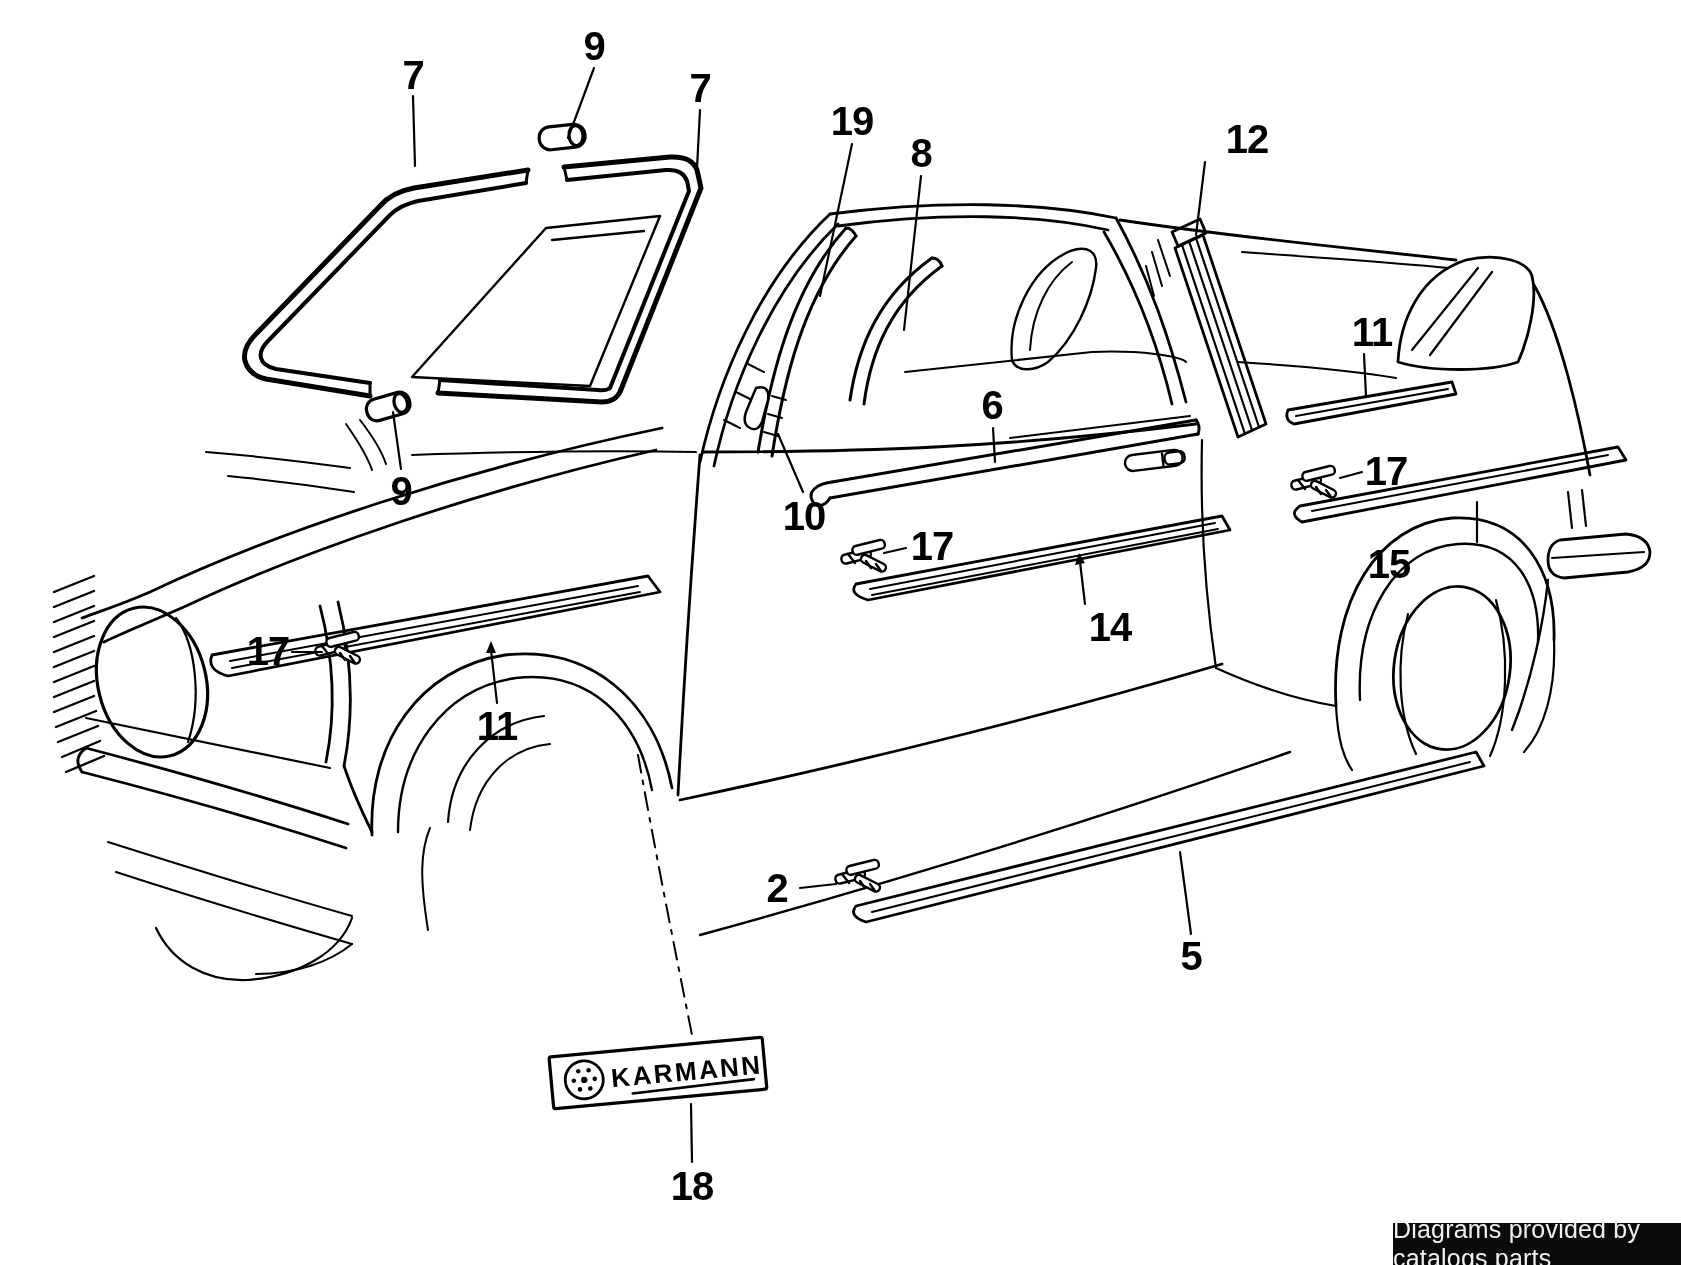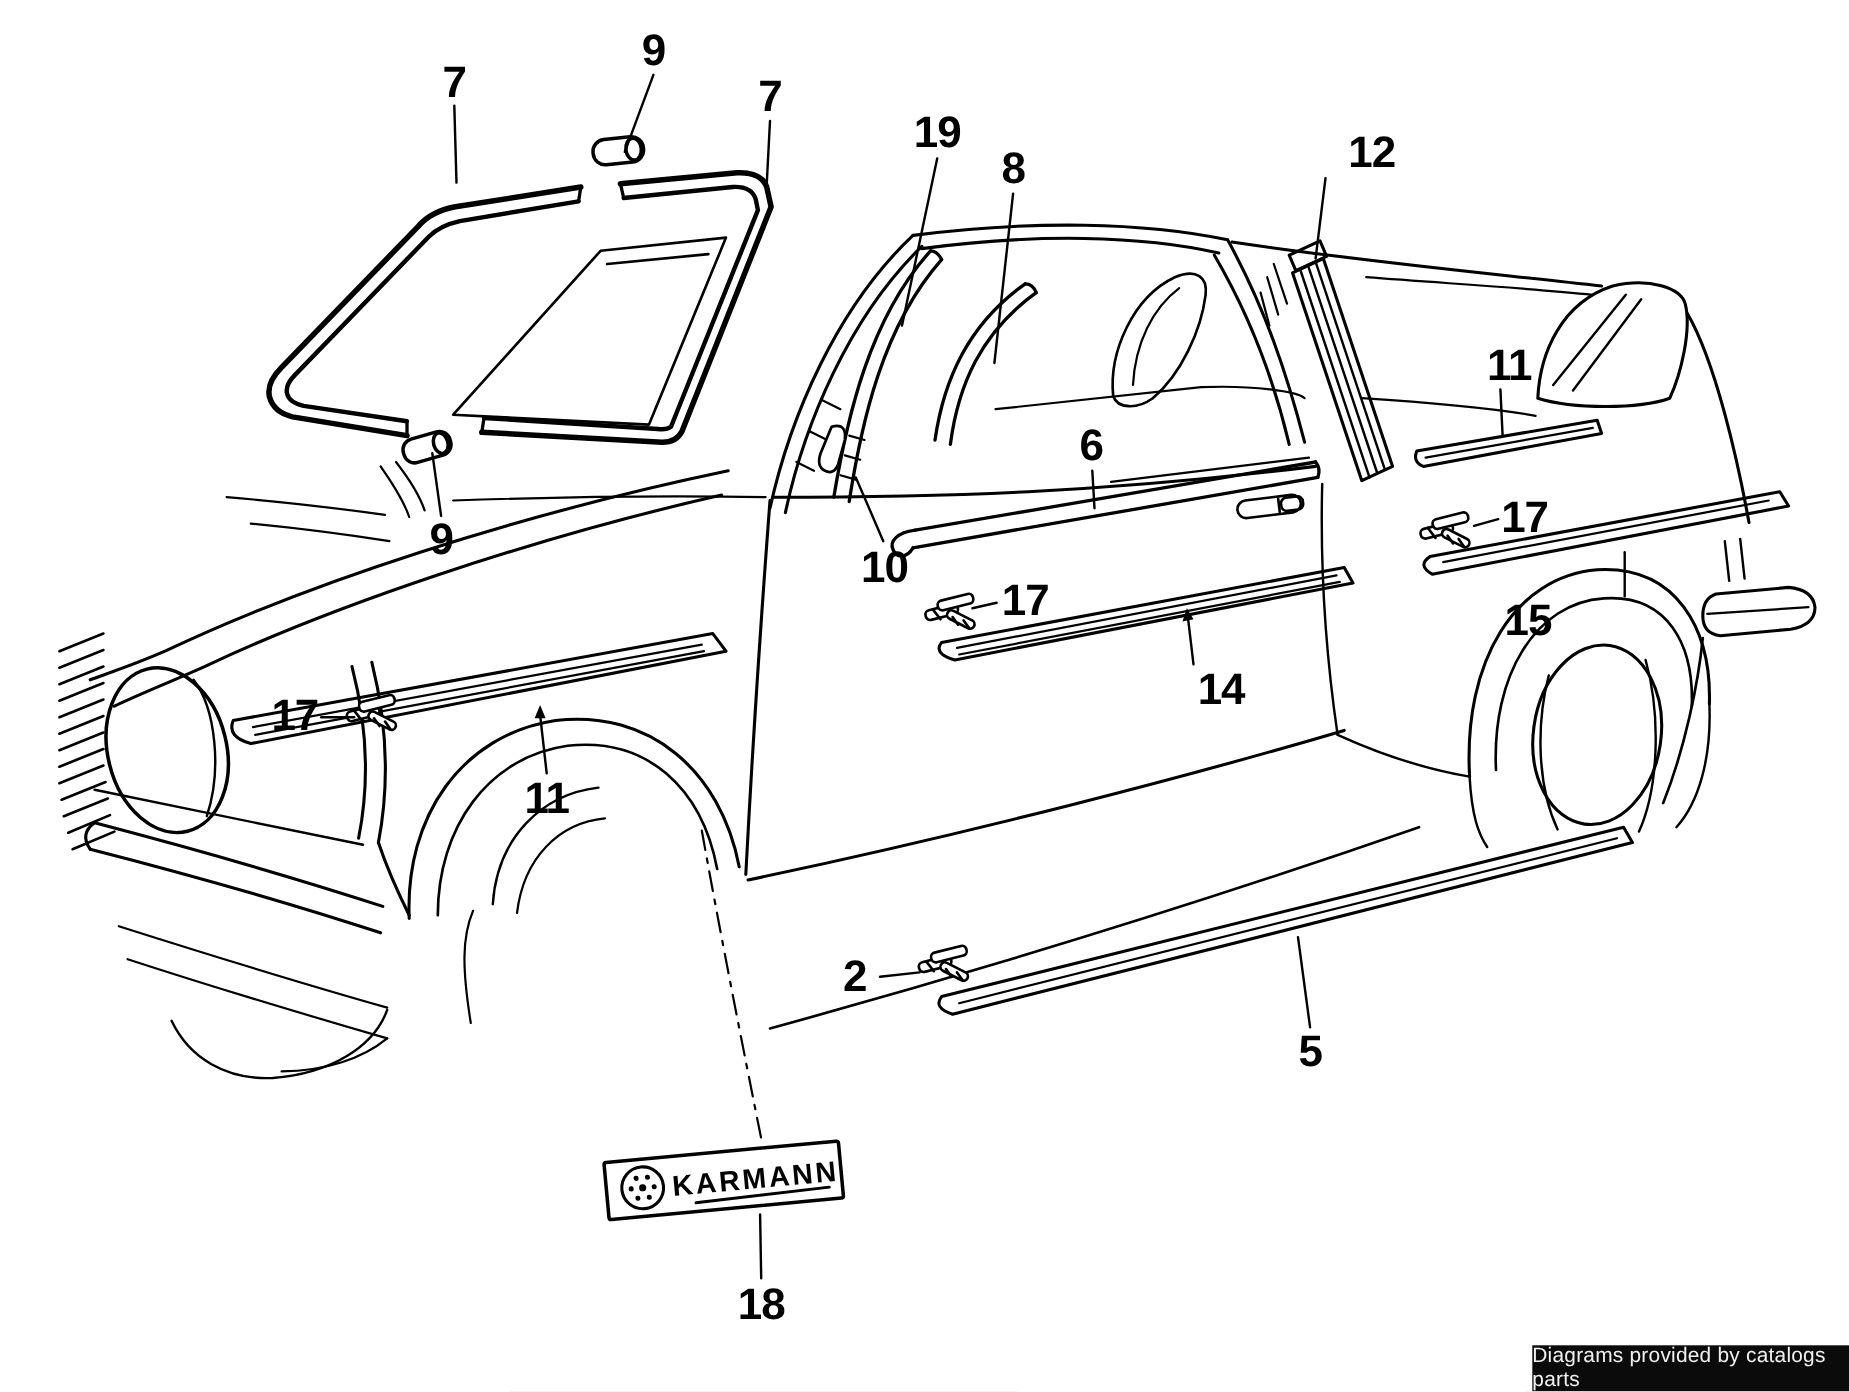--- a/index.html
+++ b/index.html
@@ -9,21 +9,21 @@
   }
   .stage svg{position:absolute;left:0;top:0;}
   .callout{
     position:absolute;transform:translate(-50%,-50%);
     font-family:"Liberation Sans",sans-serif;font-weight:700;
     font-size:40px;color:#000;letter-spacing:-1px;line-height:1;
     user-select:none;white-space:nowrap;
   }
   .watermark{
     position:absolute;left:1393px;top:1223px;width:288px;height:42px;
-    background:#0b0b0b;color:#f0f0f0;font-size:19px;
+    background:#0b0b0b;color:#f0f0f0;font-size:25px;
     display:flex;align-items:center;justify-content:center;
     font-family:"Liberation Sans",sans-serif;letter-spacing:.2px;
   }
 </style>
 </head>
 <body>
 
 <div class="stage">
 
 <svg width="1681" height="1265" viewBox="0 0 1681 1265" fill="none" stroke="#000" stroke-linecap="round" stroke-linejoin="round">

